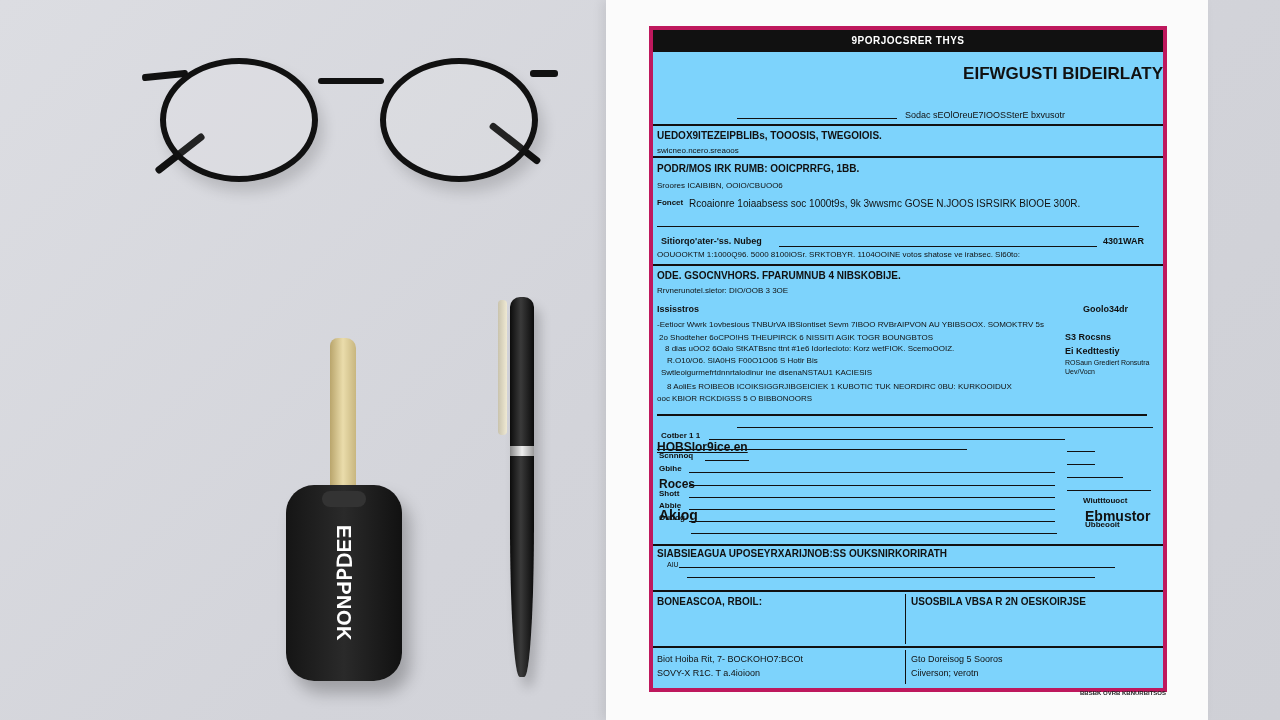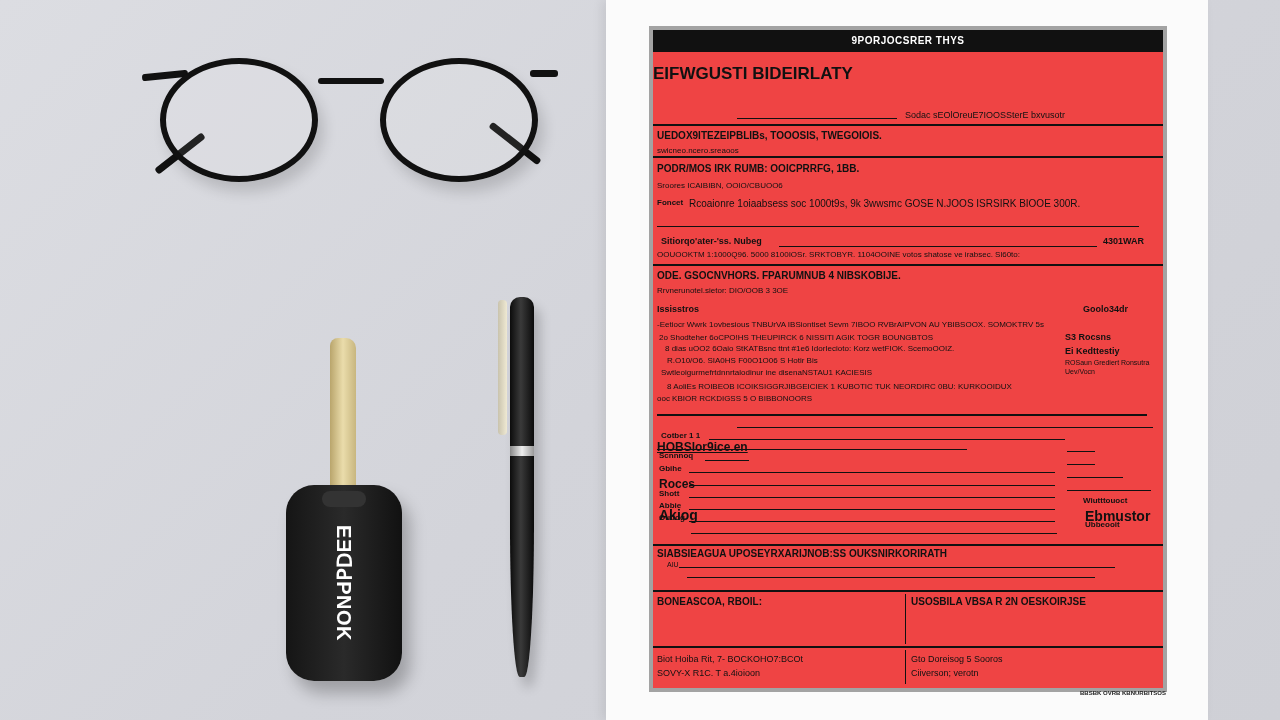--- a/index.html
+++ b/index.html
@@ -16,21 +16,21 @@
   .fob{position:absolute;left:286px;top:485px;width:116px;height:196px;background:linear-gradient(90deg,#151515,#2a2a2a,#111);
     border-radius:28px;box-shadow:8px 12px 16px rgba(0,0,0,0.25);}
   .fob-slot{position:absolute;left:36px;top:6px;width:44px;height:16px;border-radius:8px;background:#333;}
   .fob-text{position:absolute;left:58px;top:98px;transform:translate(-50%,-50%) rotate(90deg);color:#fff;font-weight:bold;font-size:20px;white-space:nowrap;letter-spacing:0.5px;}
   
   .pen{position:absolute;left:510px;top:297px;width:24px;height:380px;background:linear-gradient(90deg,#0c0c0c,#3a3a3a 45%,#0b0b0b);border-radius:10px 10px 40% 40%;box-shadow:6px 10px 12px rgba(0,0,0,0.2);}
   .pen-clip{position:absolute;left:498px;top:300px;width:9px;height:135px;background:linear-gradient(90deg,#c9c3ad,#efe9d3);border-radius:4px;}
   .pen-ring{position:absolute;left:510px;top:446px;width:24px;height:10px;background:linear-gradient(90deg,#888,#eee,#999);}
   
   .paper{position:absolute;left:606px;top:0;width:602px;height:720px;background:#fbfbfb;box-shadow:-4px 0 10px rgba(0,0,0,0.08);}
-  .doc{position:absolute;left:649px;top:26px;width:510px;height:658px;border:4px solid #a3a3a3;background:#ef4444;color:#111;}
+  .doc{position:absolute;left:649px;top:26px;width:510px;height:658px;border:4px solid #be185d;background:#7dd3fc;color:#111;}
   .doc-topbar{height:22px;background:#111;color:#fff;text-align:center;font-size:10px;font-weight:bold;line-height:22px;letter-spacing:0.5px;}
   .t{position:absolute;font-size:9px;white-space:nowrap;}
   .b{font-weight:bold;}
   .hl{position:absolute;height:1px;background:#111;}
   .hl2{position:absolute;height:2px;background:#111;}
   .vl{position:absolute;width:1px;background:#111;}
 </style>
 </head>
 <body>
 
@@ -55,21 +55,21 @@
 <div>
   <div class="pen"></div>
   <div class="pen-clip"></div>
   <div class="pen-ring"></div>
 </div>
 
 <div class="paper"></div>
 <div class="doc">
   <div class="doc-topbar">9PORJOCSRER THYS</div>
 
-  <div class="t b" style="left:0;right:0;top:34px;text-align:left;font-size:17px;">EIFWGUSTI BIDEIRLATY</div>
+  <div class="t b" style="left:0;right:0;top:34px;text-align:right;font-size:17px;">EIFWGUSTI BIDEIRLATY</div>
   <div class="hl" style="left:84px;width:160px;top:88px;"></div>
   <div class="t" style="left:252px;top:80px;">Sodac sEOlOreuE7IOOSSterE bxvusotr</div>
   <div class="hl2" style="left:0;right:0;top:94px;"></div>
 
   <div class="t b" style="left:4px;top:100px;font-size:10px;">UEDOX9ITEZEIPBLIBs, TOOOSIS, TWEGOIOIS.</div>
   <div class="t" style="left:4px;top:116px;font-size:8px;">swicneo.ncero.sreaoos</div>
   <div class="hl2" style="left:0;right:0;top:126px;"></div>
 
   <div class="t b" style="left:4px;top:133px;font-size:10px;">PODR/MOS IRK RUMB: OOICPRRFG, 1BB.</div>
   <div class="t" style="left:4px;top:151px;font-size:8px;">Sroores ICAIBIBN, OOIO/CBUOO6</div>

